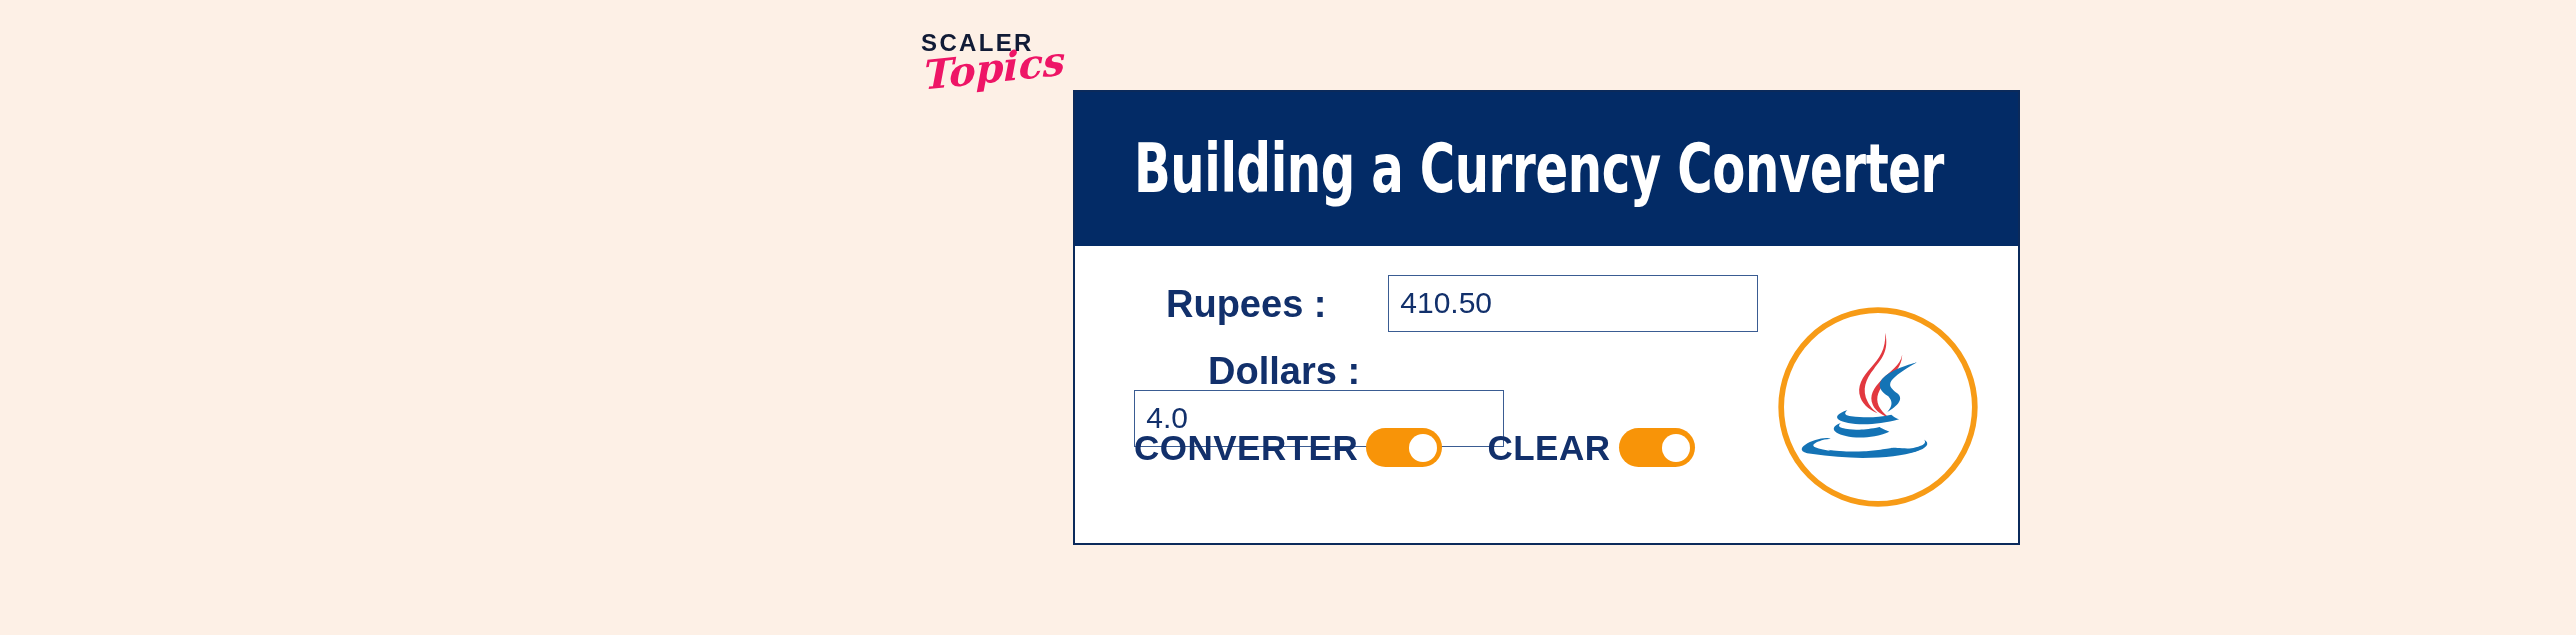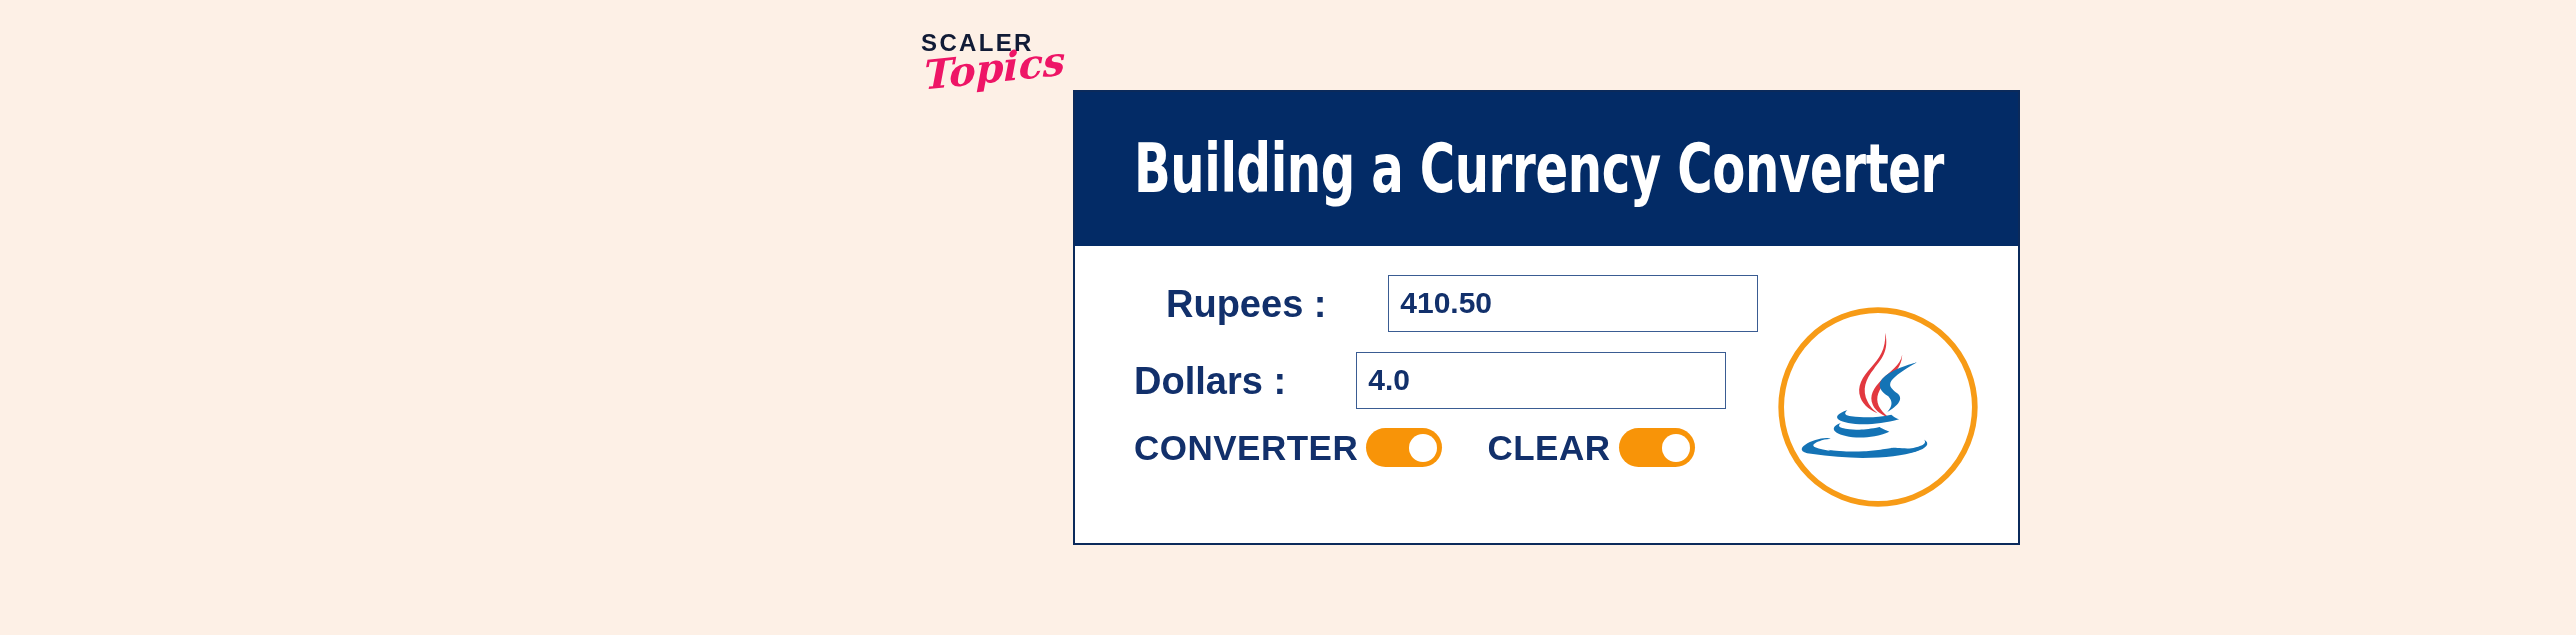--- a/index.html
+++ b/index.html
@@ -95,41 +95,41 @@
   }
 
   
   .form-row {
     position: absolute;
     display: flex;
     align-items: center;
     left: 59px;
   }
   #row-rupees { top: 29px; margin-left: 32px; }
-  #row-dollars { top: 106px; }
+  #row-dollars { top: 106px; flex-direction: column; }
 
   .field-label {
     color: #12306B;
     font-family: "Liberation Sans", sans-serif;
     font-weight: bold;
     font-size: 38px;
     line-height: 1;
     width: 222px;
     white-space: nowrap;
   }
 
   .field-input {
     width: 370px;
     height: 57px;
     box-sizing: border-box;
     border: 1.5px solid #3A5C92;
     background: #FFFFFF;
     color: #12306B;
     font-family: "Liberation Sans", sans-serif;
-    font-weight: bold;
+    font-weight: normal;
     font-size: 30px;
     line-height: 54px;
     padding: 0 0 0 11.3px;
     white-space: nowrap;
     overflow: hidden;
   }
 
   
   #controls-row {
     position: absolute;

